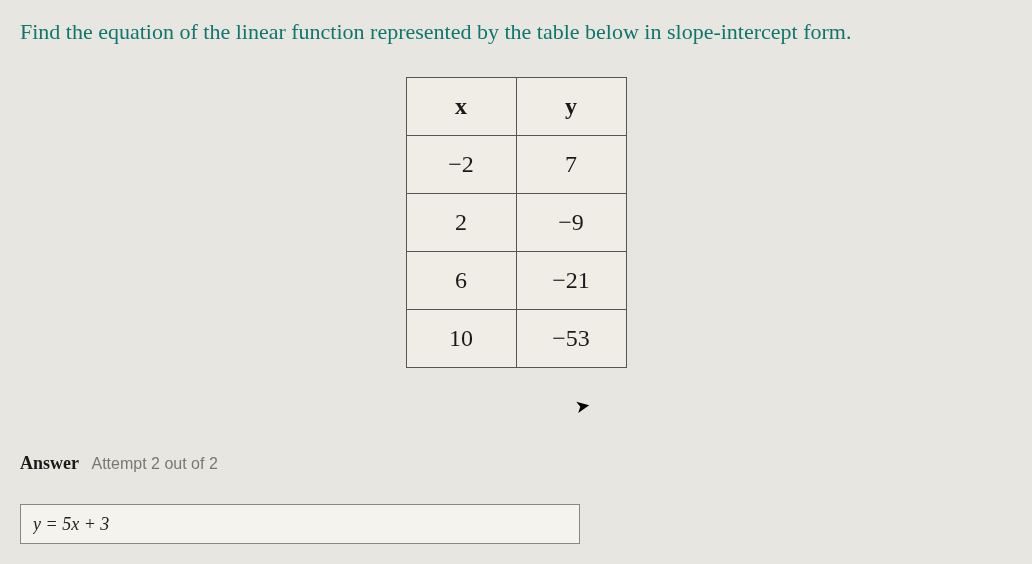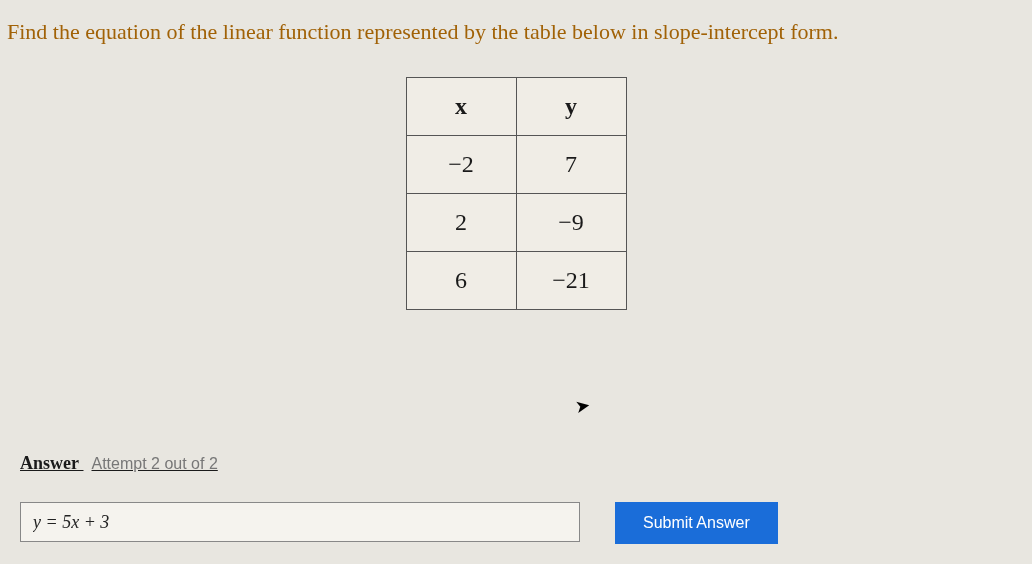--- a/index.html
+++ b/index.html
@@ -10,22 +10,22 @@
     body {
       font-family: Georgia, 'Times New Roman', serif;
       background: #e8e6e0;
       width: 1032px;
       height: 564px;
       position: relative;
       overflow: hidden;
     }
     .question-text {
       font-size: 22px;
-      color: #a16207;
-      padding: 18px 20px 0 7px;
+      color: #0f766e;
+      padding: 18px 20px 0 20px;
       line-height: 1.3;
     }
     .table-container {
       display: flex;
       justify-content: center;
       margin-top: 30px;
     }
     table {
       border-collapse: collapse;
       background: #f0ede6;
@@ -44,38 +44,37 @@
       font-style: normal;
     }
     .answer-section {
       position: absolute;
       left: 20px;
       bottom: 90px;
     }
     .answer-label {
       font-size: 18px;
       color: #1a1a1a;
-      text-decoration: underline;
     }
     .answer-label strong {
       font-weight: bold;
     }
     .attempt-text {
       color: #777;
       font-size: 16px;
       margin-left: 8px;
       font-family: Arial, sans-serif;
     }
     .input-row {
       position: absolute;
       left: 20px;
       bottom: 20px;
       display: flex;
-      align-items: flex-start;
-      gap: 35px;
+      align-items: center;
+      gap: 70px;
     }
     .answer-input {
       width: 560px;
       height: 40px;
       border: 1.5px solid #888;
       background: #f5f3ee;
       font-size: 18px;
       font-style: italic;
       padding: 0 12px;
       font-family: Georgia, serif;
@@ -116,29 +115,32 @@
       <td>7</td>
     </tr>
     <tr>
       <td>2</td>
       <td>−9</td>
     </tr>
     <tr>
       <td>6</td>
       <td>−21</td>
     </tr>
+    <tr>
+      <td>10</td>
+      <td>−53</td>
+    </tr>
   </tbody>
     </table>
 </div>
 
 <span class="cursor-arrow">➤</span>
 
 <div class="answer-section">
   <span class="answer-label">
     <strong>Answer</strong>
     <span class="attempt-text">Attempt 2 out of 2</span>
   </span>
 </div>
 
 <div class="input-row">
   <input type="text" class="answer-input" value="y = 5x + 3" style="">
-  <button class="submit-button">Submit Answer</button>
 </div>
 
 </body></html>

